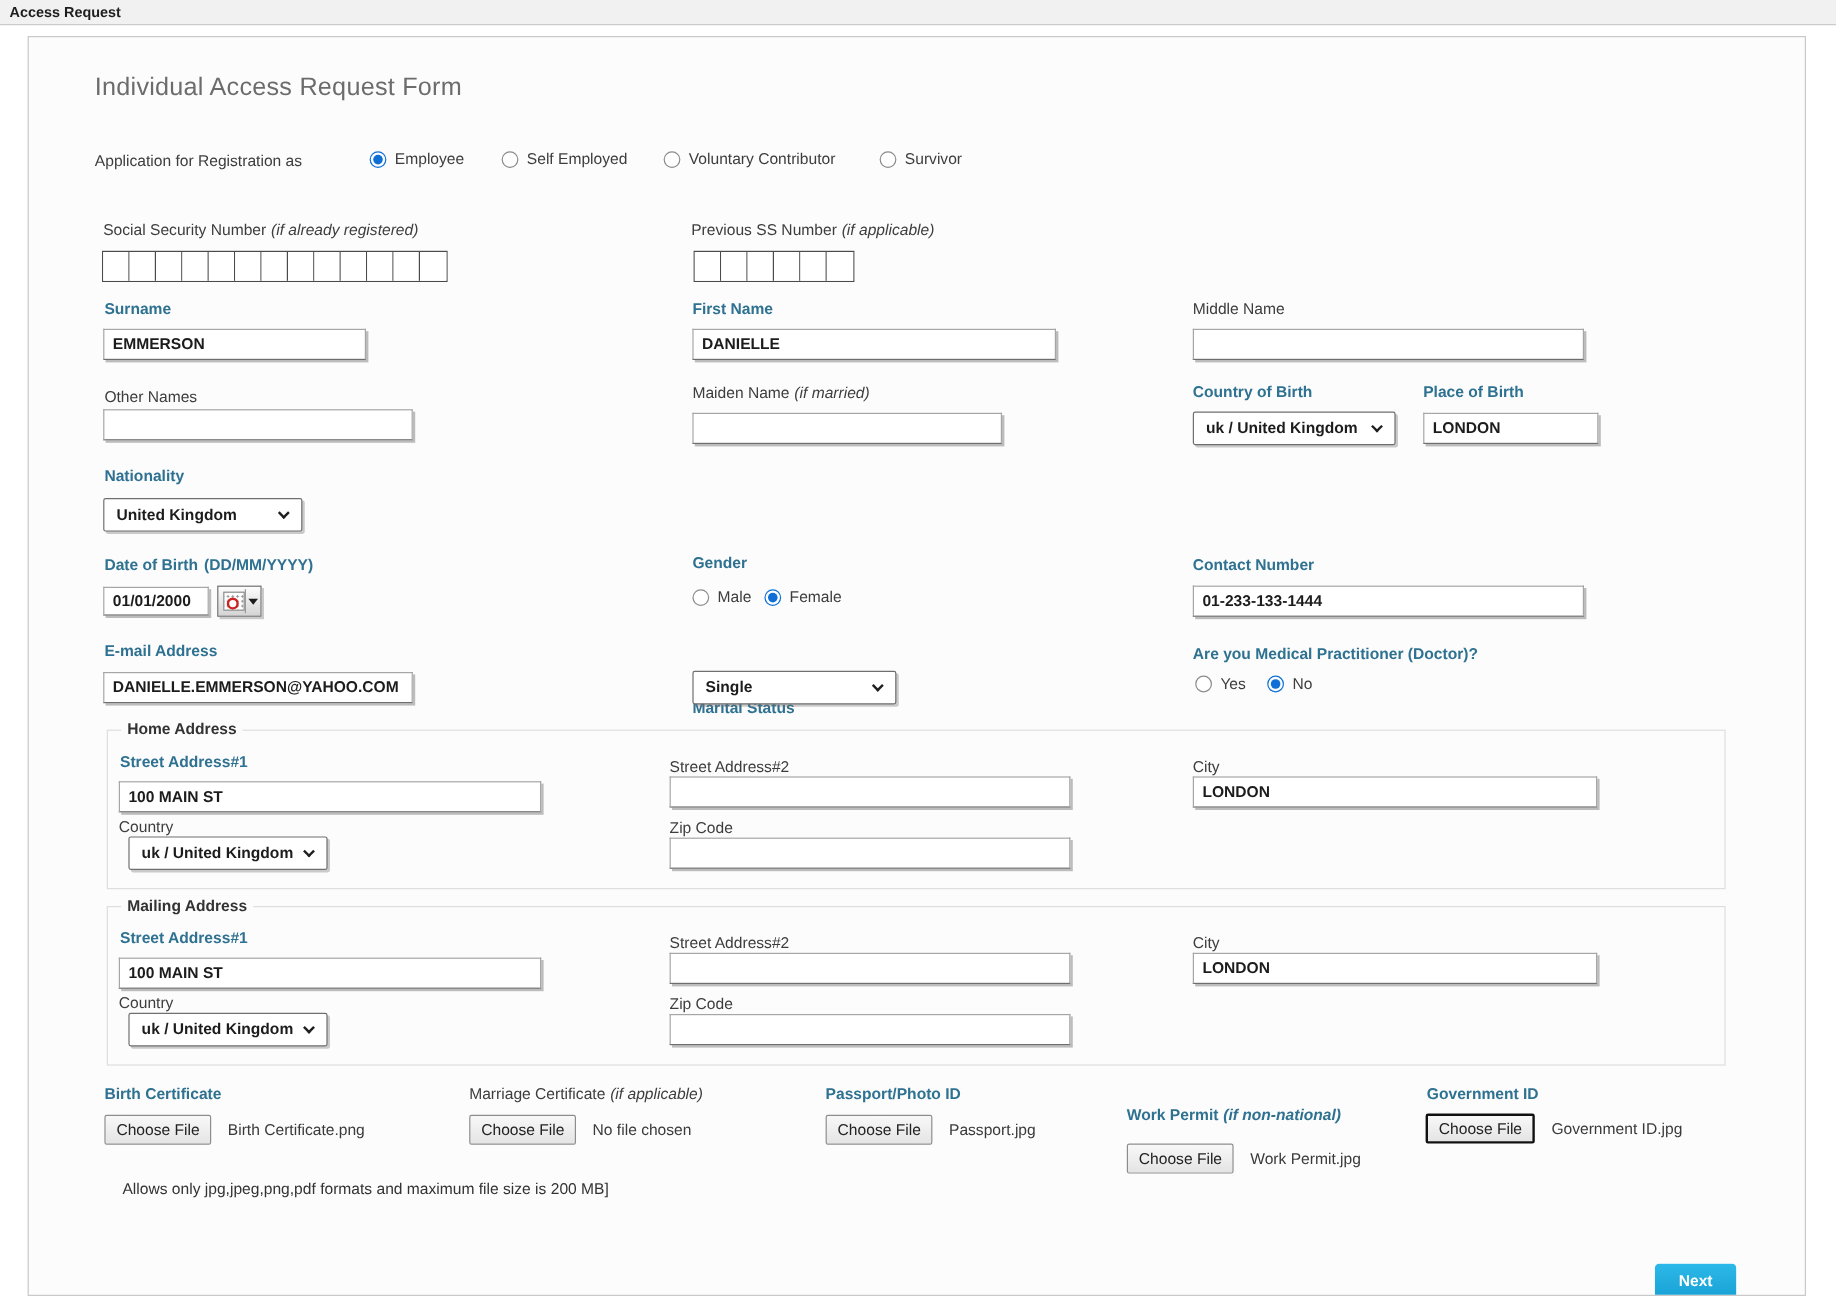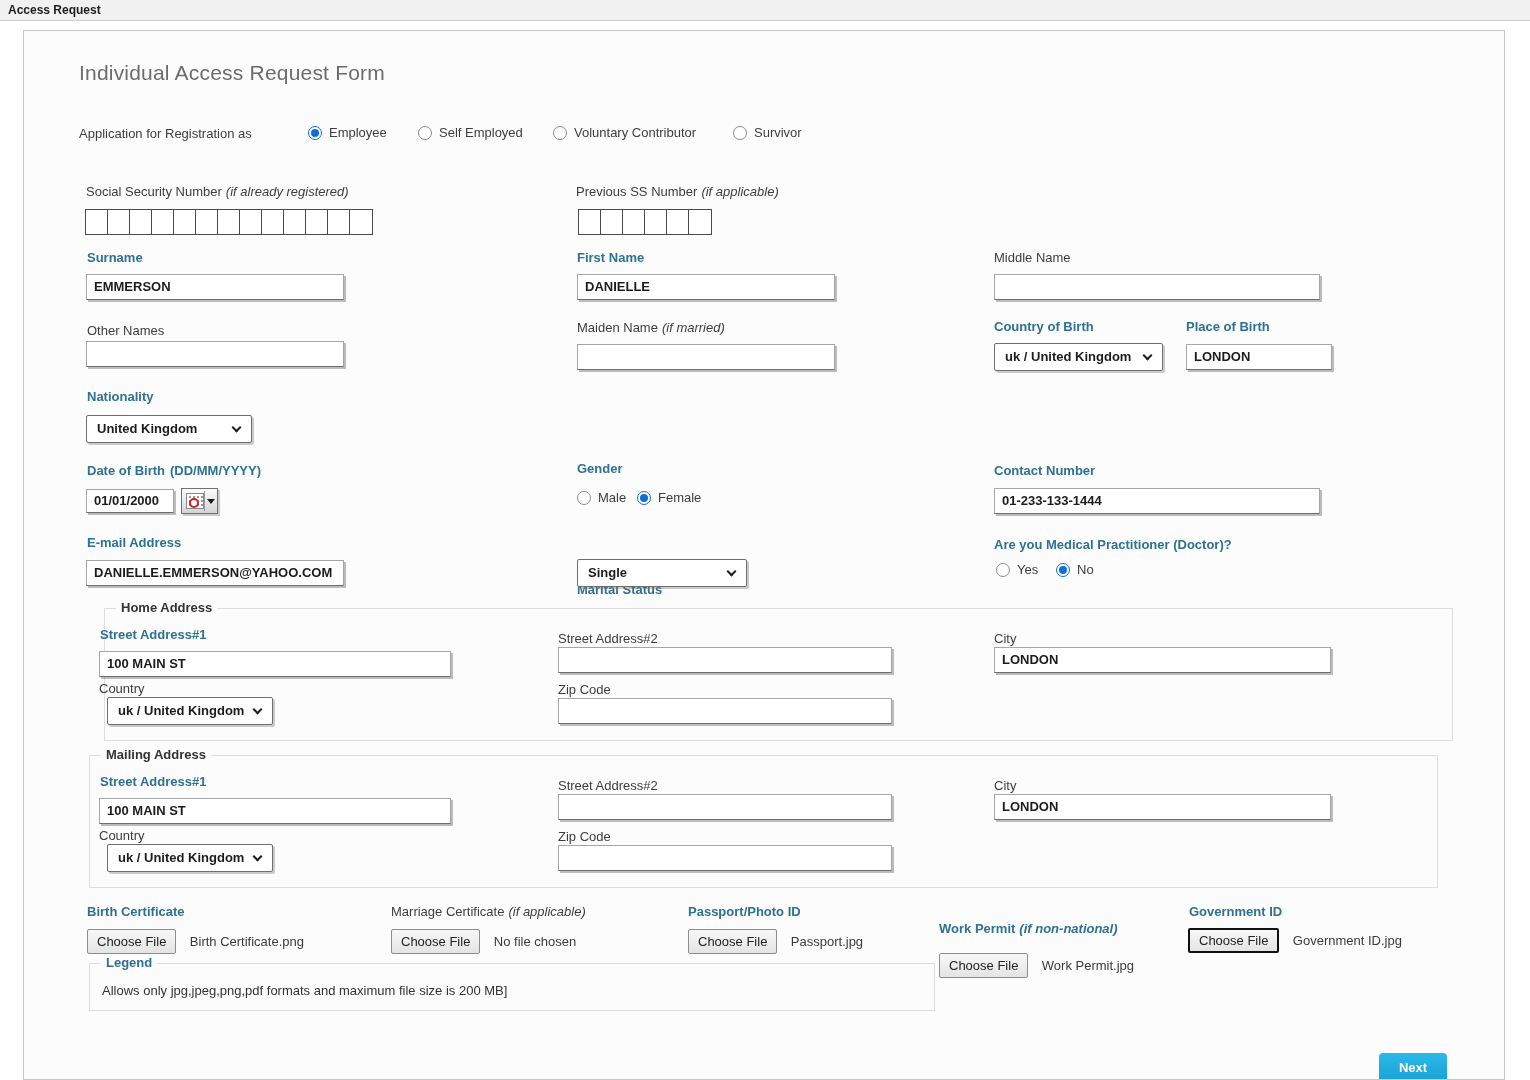--- a/index.html
+++ b/index.html
@@ -148,24 +148,24 @@
   <div class="ssn-row" style="left:554px; top:178px;">
       <span class="ssn-cell"></span>
       <span class="ssn-cell"></span>
       <span class="ssn-cell"></span>
       <span class="ssn-cell"></span>
       <span class="ssn-cell"></span>
       <span class="ssn-cell"></span>
     </div>
 
   <div class="lbl-strong" style="left:63px; top:219px;">Surname</div>
-  <div class="textbox" style="left:62px; top:243px; width:258px;">EMMERSON</div>
+  <div class="textbox" style="left:62px; top:243px; width:219px;">EMMERSON</div>
 
   <div class="lbl-strong" style="left:553px; top:219px;">First Name</div>
-  <div class="textbox" style="left:553px; top:243px; width:258px;">DANIELLE</div>
+  <div class="textbox" style="left:553px; top:243px; width:303px;">DANIELLE</div>
 
   <div class="lbl" style="left:970px; top:219px;">Middle Name</div>
   <div class="textbox" style="left:970px; top:243px; width:326px;"></div>
 
   <div class="lbl" style="left:63px; top:292px;">Other Names</div>
   <div class="textbox" style="left:62px; top:310px; width:258px;"></div>
 
   <div class="lbl" style="left:553px; top:289px;">
     <span>Maiden Name</span><span class="note">(if married)</span>
   </div>
@@ -221,21 +221,21 @@
   <div class="lbl-strong" style="left:970px; top:506px;">Are you Medical Practitioner (Doctor)?</div>
   <div class="radio-item" style="left:972px; top:531px;">
     <span class="radio"></span>
     <span>Yes</span>
   </div>
   <div class="radio-item" style="left:1032px; top:531px;">
     <span class="radio on"></span>
     <span>No</span>
   </div>
 
-  <div class="groupbox" style="left:80px; top:577px; width:1349px; height:133px;">
+  <div class="groupbox" style="left:65px; top:577px; width:1349px; height:133px;">
     <span class="groupbox-legend">Home Address</span>
   </div>
   <div class="lbl-strong" style="left:76px; top:596px;">Street Address#1</div>
   <div class="textbox" style="left:75px; top:620px; width:352px;">100 MAIN ST</div>
   <div class="lbl" style="left:75px; top:650px;">Country</div>
   <div class="selectbox" style="left:83px; top:666px; width:166px;">
     <span>uk / United Kingdom</span>
     <span class="chev"></span>
   </div>
   <div class="lbl" style="left:534px; top:600px;">Street Address#2</div>
@@ -289,20 +289,17 @@
     <span class="file-btn">Choose File</span>
     <span class="file-name">Work Permit.jpg</span>
   </div>
 
   <div class="lbl-strong" style="left:1165px; top:873px;">Government ID</div>
   <div class="upload-row" style="left:1164px; top:897px;">
     <span class="file-btn focused">Choose File</span>
     <span class="file-name">Government ID.jpg</span>
   </div>
 
-  <div class="groupbox" style="left:65px; top:932px; width:846px; height:48px;">
-    <span class="groupbox-legend" style="color:#2e7191;">Legend</span>
-  </div>
   <div class="legend-text" style="left:78px; top:952px;">Allows only jpg,jpeg,png,pdf formats and maximum file size is 200 MB]</div>
 
   <div class="next-btn">Next</div>
 
 </div>
 
 </body></html>

